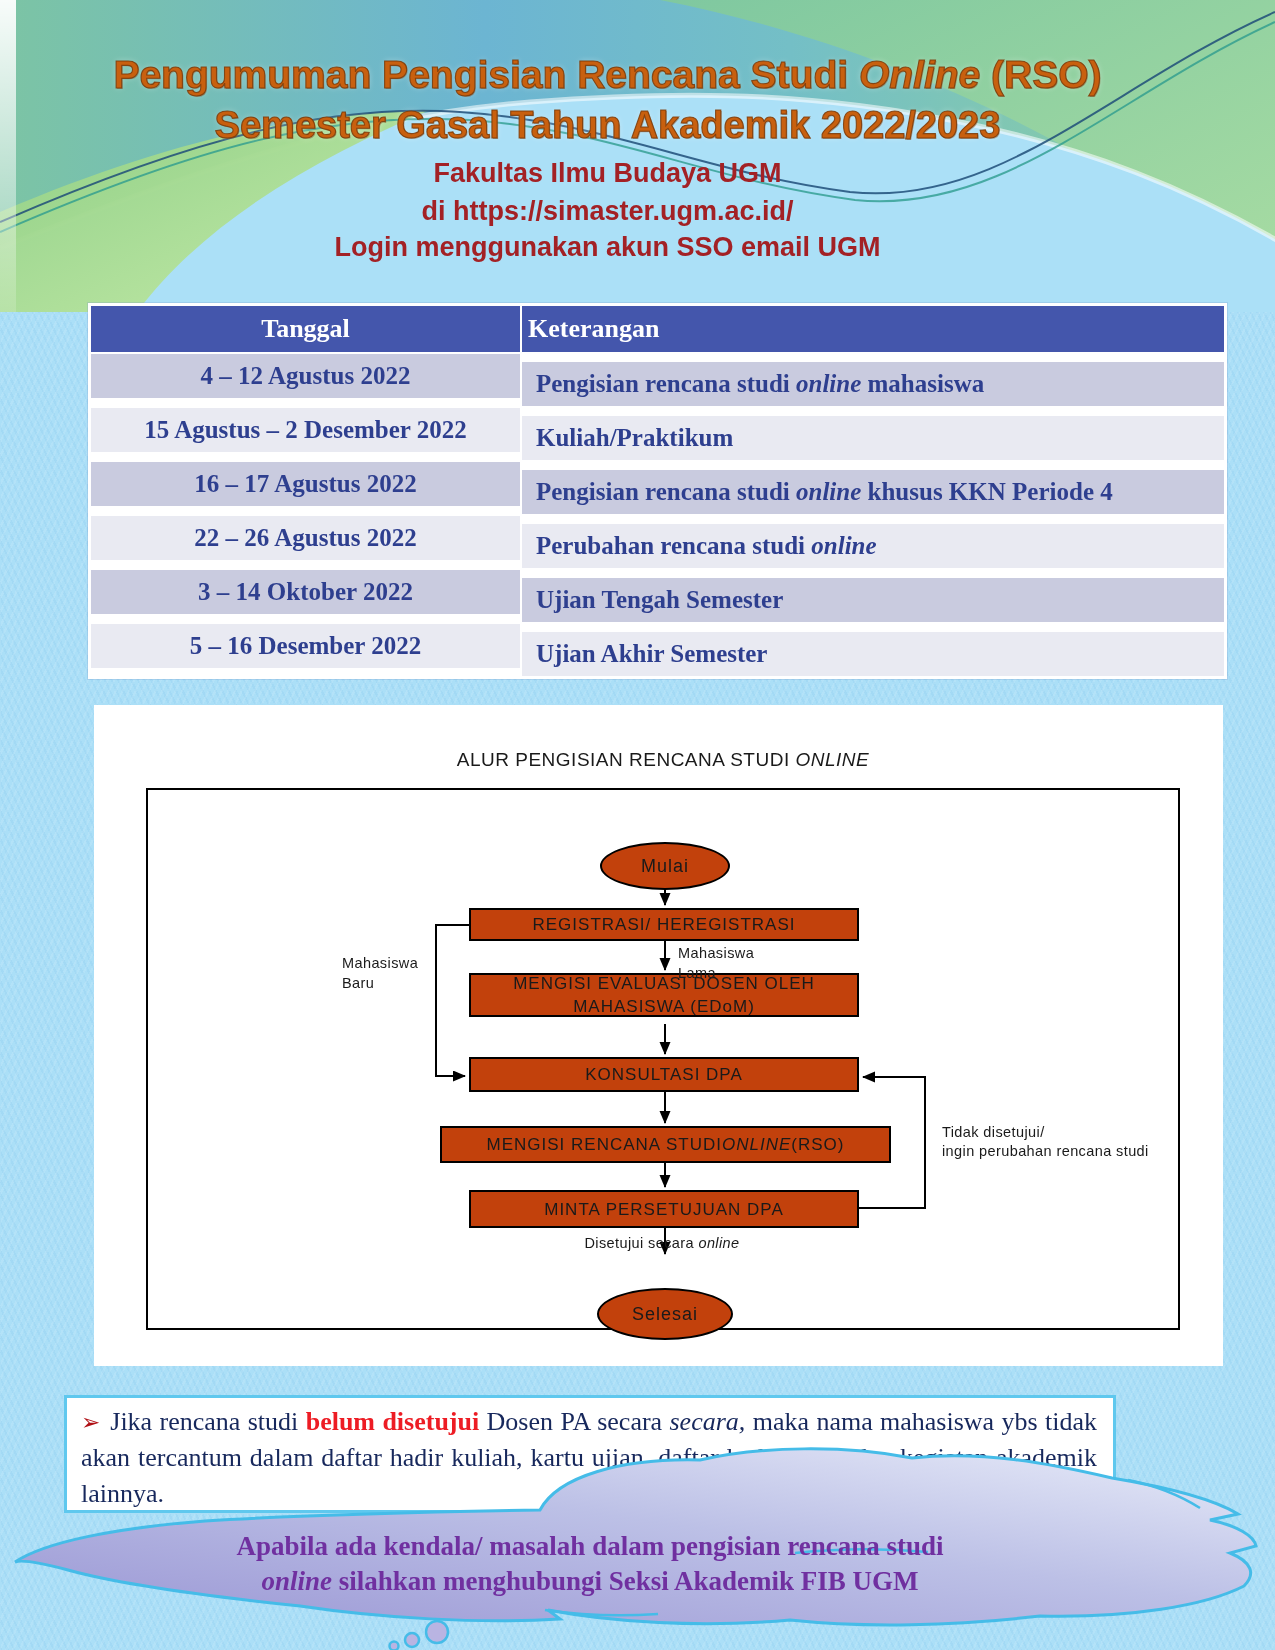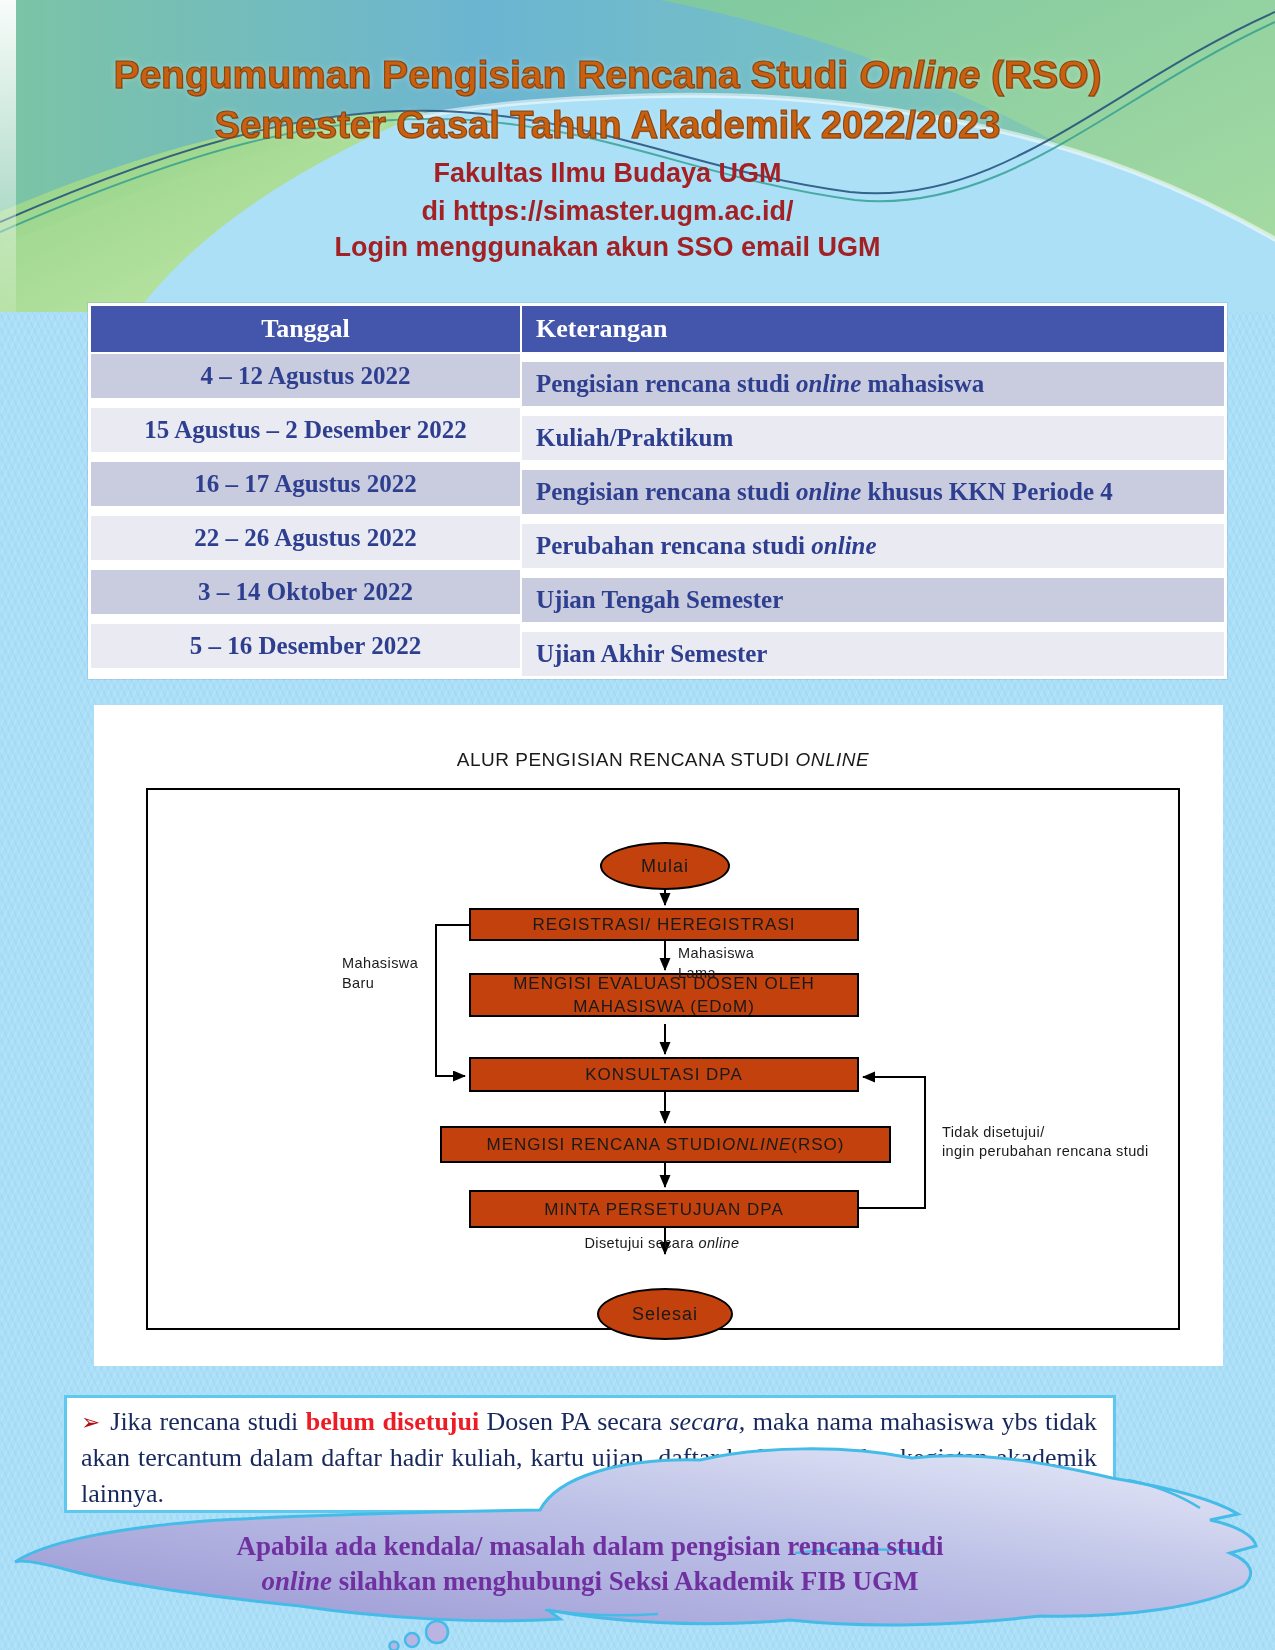--- a/index.html
+++ b/index.html
@@ -37,21 +37,21 @@
     box-shadow:0 0 0 1px rgba(120,150,200,.25);}
   .t-head,.t-row{display:flex;gap:2px;}
   .t-row{margin-top:2px;}
   .t-c1{width:429px;flex:none;}
   .t-c2{flex:1;}
   .t-hcell{height:46px;line-height:46px;background:var(--table-header-blue,#4456AC);
     color:#ffffff;font-size:26px;font-weight:700;}
   .t-cell{height:44px;line-height:44px;font-size:25px;font-weight:700;
     color:var(--table-text-blue,#2E3F8F);white-space:nowrap;overflow:hidden;}
   .t-head .t-c1{text-align:center;}
-  .t-head .t-c2{padding-left:14px;box-sizing:border-box;}
+  .t-head .t-c2{padding-left:6px;box-sizing:border-box;}
   .t-row .t-c1{text-align:center;}
   .t-row .t-c2{padding-left:14px;box-sizing:border-box;text-align:left;margin-top:8px;}
   .t-row.dark .t-cell{background:var(--table-row-dark,#C9CBDF);}
   .t-row.light .t-cell{background:var(--table-row-light,#E9EAF2);}
   
   .flow-panel{position:absolute;left:94px;top:705px;width:1129px;height:661px;
     background:#ffffff;z-index:2;font-family:Liberation Sans, sans-serif;color:#1a1a1a;}
   .flow-title{position:absolute;left:52px;top:44px;width:1034px;text-align:center;
     font-size:19px;letter-spacing:.5px;}
   .flow-inner{position:absolute;left:52px;top:83px;width:1034px;height:542px;

